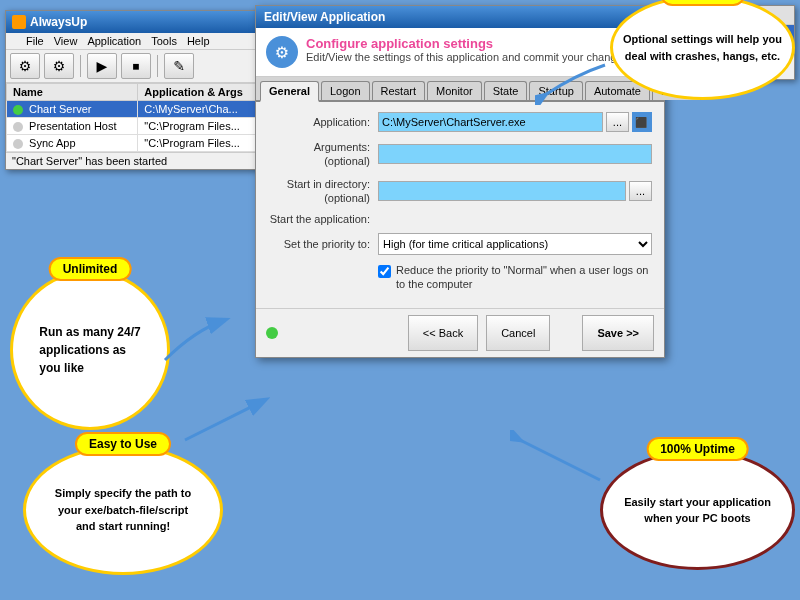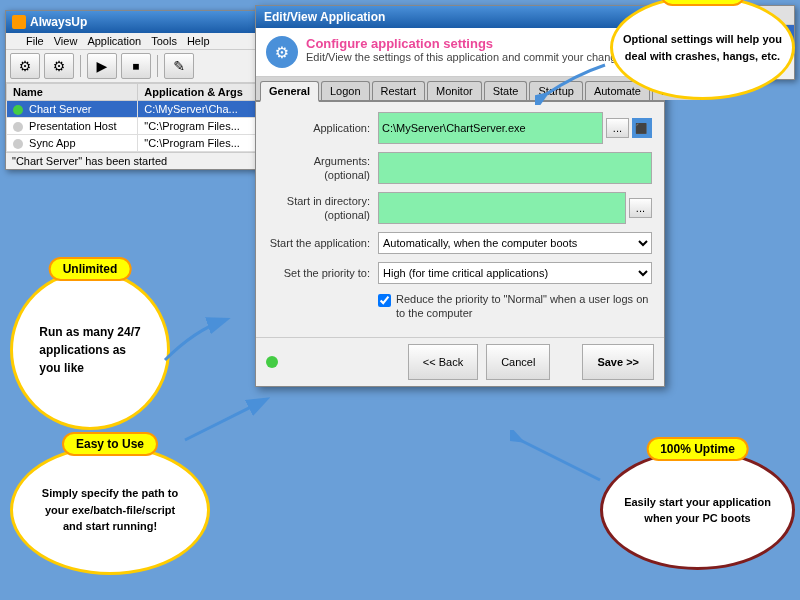--- a/index.html
+++ b/index.html
@@ -206,23 +206,23 @@
     .form-label {
       width: 110px;
       font-size: 11px;
       text-align: right;
       padding-right: 8px;
       color: #333;
       flex-shrink: 0;
     }
     .form-input {
       flex: 1;
-      height: 32px;
+      height: 20px;
       border: 1px solid #aaa;
-      background: #86efac;
+      background: #7dd3fc;
       font-size: 11px;
       padding: 0 3px;
     }
     .btn-small {
       height: 20px;
       padding: 0 6px;
       background: linear-gradient(to bottom, #fefefe, #ddd);
       border: 1px solid #aaa;
       font-size: 11px;
       cursor: pointer;
@@ -413,23 +413,20 @@
     </div>
 
     <div class="form-row">
       <div class="form-label" style="line-height:1.3;">Start in directory:<br>(optional)</div>
       <input class="form-input" type="text" value="" style="">
       <button class="btn-small">...</button>
     </div>
 
     <div class="form-row">
       <div class="form-label">Start the application:</div>
-      <select class="form-select">
-        <option>Automatically, when the computer boots</option>
-      </select>
     </div>
 
     <div class="form-row">
       <div class="form-label">Set the priority to:</div>
       <select class="form-select">
         <option>High (for time critical applications)</option>
       </select>
     </div>
 
     <div class="checkbox-row">
@@ -459,21 +456,21 @@
   </div>
 </div>
 
 <div style="position:absolute; left:10px; top:270px; width:160px; height:160px; background:white; border:3px solid #ffcc00; border-radius:50%; display:flex; align-items:center; justify-content:center; flex-direction:column;">
   <div style="position:absolute; top:-16px; left:50%; transform:translateX(-50%); background:#ffff00; border:2px solid #ff9900; border-radius:20px; padding:3px 12px; font-weight:bold; font-size:12px; white-space:nowrap;">Unlimited</div>
   <div style="font-size:12px; font-weight:bold; text-align:left; line-height:1.5;">
     Run as many 24/7<br>applications as<br>you like
   </div>
 </div>
 
-<div style="position:absolute; left:10px; top:445px; width:200px; height:130px; background:white; border:3px solid #ffcc00; border-radius:50%; display:flex; align-items:center; justify-content:center; flex-direction:column;">
+<div style="position:absolute; left:23px; top:445px; width:200px; height:130px; background:white; border:3px solid #ffcc00; border-radius:50%; display:flex; align-items:center; justify-content:center; flex-direction:column;">
   <div style="position:absolute; top:-16px; left:50%; transform:translateX(-50%); background:#ffff00; border:2px solid #ff9900; border-radius:20px; padding:3px 12px; font-weight:bold; font-size:12px; white-space:nowrap;">Easy to Use</div>
   <div style="font-size:11px; font-weight:bold; text-align:center; line-height:1.5;">
     Simply specify the path to<br>your exe/batch-file/script<br>and start running!
   </div>
 </div>
 
 <div style="position:absolute; right:5px; top:-5px; width:185px; height:105px; background:white; border:3px solid #ffcc00; border-radius:50%; display:flex; align-items:center; justify-content:center; flex-direction:column;">
   <div style="position:absolute; top:-16px; left:50%; transform:translateX(-50%); background:#ffff00; border:2px solid #ff9900; border-radius:20px; padding:3px 12px; font-weight:bold; font-size:12px; white-space:nowrap;">Advanced</div>
   <div style="font-size:11px; font-weight:bold; text-align:center; line-height:1.5;">
     Optional settings will help you<br>deal with crashes, hangs, etc.

